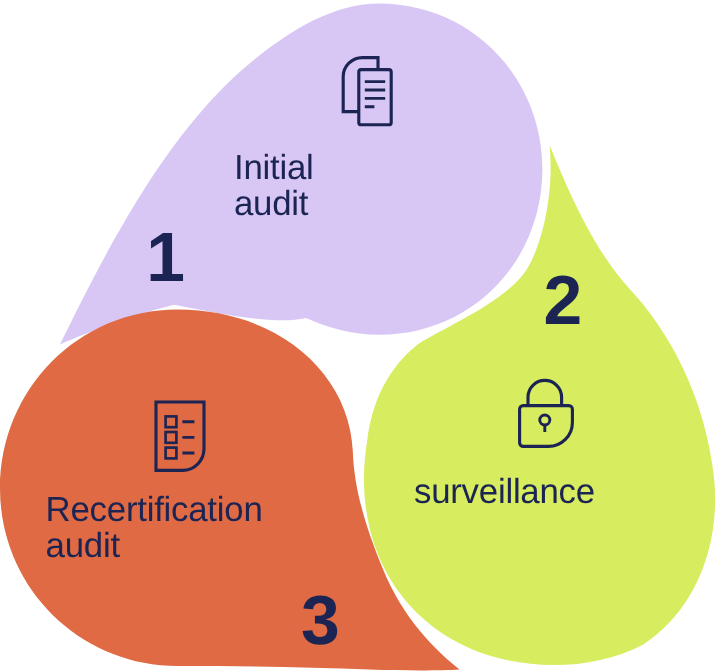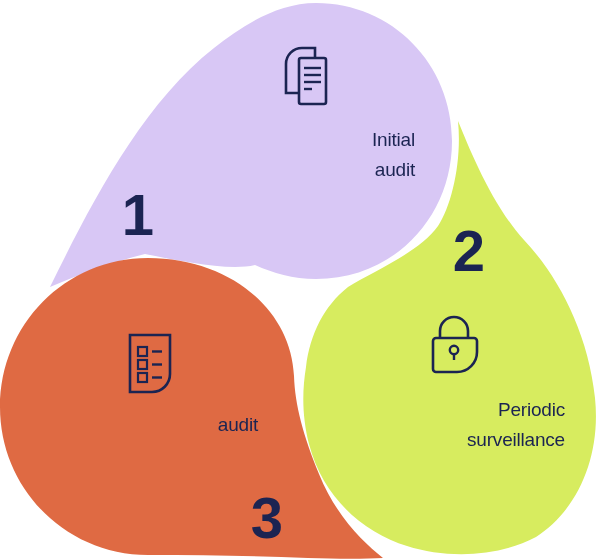--- a/index.html
+++ b/index.html
@@ -3,22 +3,22 @@
 <meta charset="utf-8">
 <style>
   html,body{margin:0;padding:0;background:#ffffff;}
   #stage{
     position:relative;width:600px;height:560px;overflow:hidden;
     font-family:"Liberation Sans", sans-serif;
     background:var(--background,#fff);
   }
   #blobs{position:absolute;left:0;top:0;}
   .step-label{
-    position:absolute;width:220px;text-align:right;
-    font-size:19px;line-height:30px;font-weight:500;letter-spacing:-0.2px;
+    position:absolute;width:220px;text-align:left;
+    font-size:29px;line-height:30px;font-weight:500;letter-spacing:-0.2px;
     color:var(--navy,#1B2452);
   }
   .step-number{
     position:absolute;width:70px;text-align:center;
     font-size:58px;line-height:58px;font-weight:600;
     color:var(--navy,#1B2452);
   }
   .icon{position:absolute;}
   #label-1{left:195px;top:125px;}
   #label-2{left:345px;top:395px;}
@@ -82,31 +82,31 @@
   </div>
 
   <svg id="icon-lock" class="icon" width="52" height="62" viewBox="0 0 52 62" fill="none" stroke="#1B2452">
     <path fill="none" stroke-width="2.6" d="M 11 26 L 11 17 A 14 14 0 0 1 39 17 L 39 26"></path>
     <path stroke-width="2.6" d="M 7 24 L 45 24 A 3 3 0 0 1 48 27 L 48 38 A 20 20 0 0 1 28 58 L 7 58 A 3 3 0 0 1 4 55 L 4 27 A 3 3 0 0 1 7 24 Z" fill="#D7EC5F"></path>
     <circle cx="25" cy="36" r="4.2" fill="none" stroke-width="2.4"></circle>
     <path stroke-width="2.4" d="M 25 40 V 46"></path>
   </svg>
   <div id="num-2" class="step-number">2</div>
   <div id="label-2" class="step-label">
-    <div>Periodic</div>
     <div>surveillance</div>
   </div>
 
   <svg id="icon-checklist" class="icon" width="46" height="62" viewBox="0 0 46 62" fill="none" stroke="#1B2452">
     <path fill="none" stroke-width="2.6" d="M 2 2 L 42 2 L 42 41 A 18 18 0 0 1 24 59 L 2 59 Z"></path>
     <rect x="10" y="14" width="9" height="9" fill="none" stroke-width="2.2"></rect>
     <rect x="10" y="27" width="9" height="9" fill="none" stroke-width="2.2"></rect>
     <rect x="10" y="40" width="9" height="9" fill="none" stroke-width="2.2"></rect>
     <path stroke-width="2.4" d="M 24 18.5 H 34"></path>
     <path stroke-width="2.4" d="M 24 31.5 H 34"></path>
     <path stroke-width="2.4" d="M 24 44.5 H 34"></path>
   </svg>
   <div id="num-3" class="step-number">3</div>
   <div id="label-3" class="step-label">
+    <div>Recertification</div>
     <div>audit</div>
   </div>
 
 </div>
 
 </body></html>

